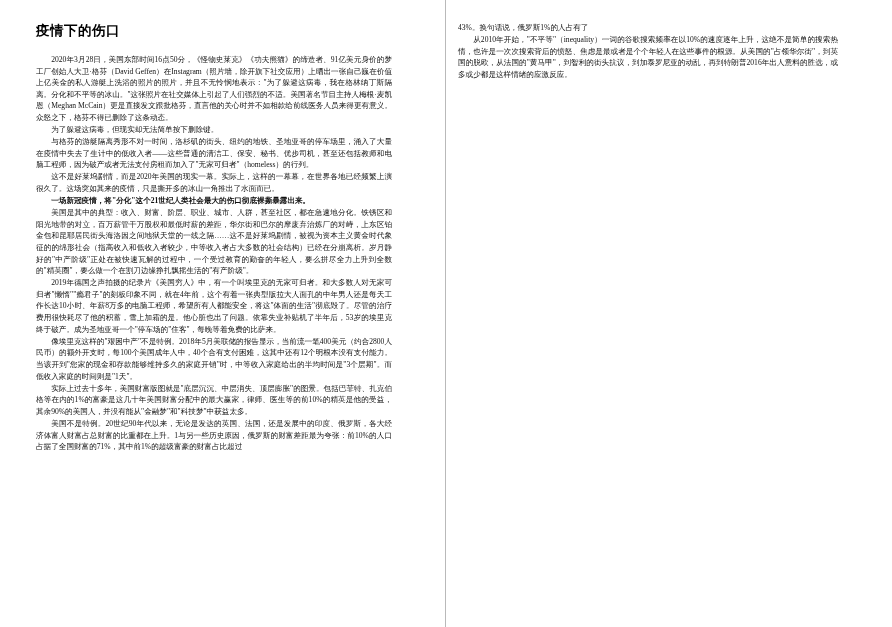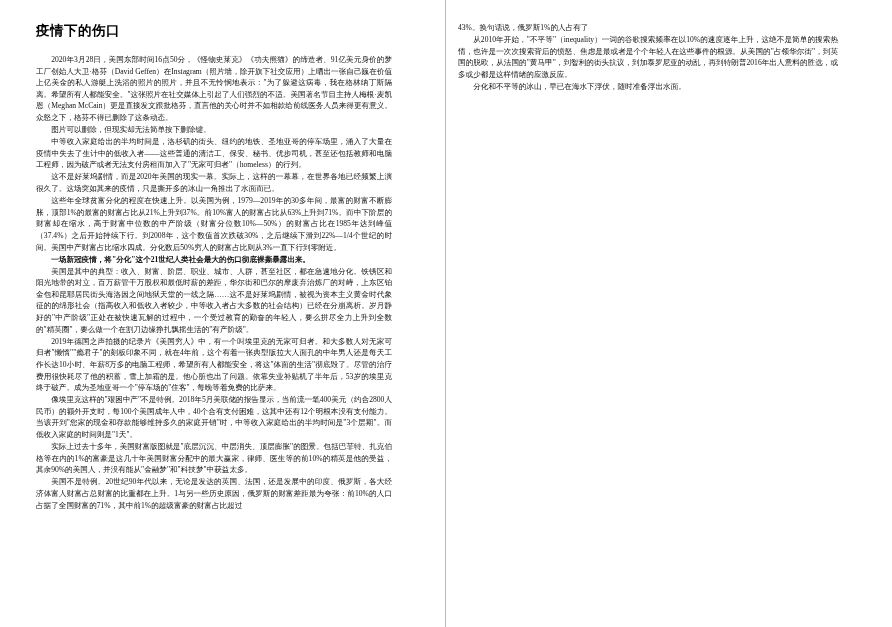--- a/index.html
+++ b/index.html
@@ -68,34 +68,32 @@
   }
 </style>
 </head>
 <body>
 
 <div class="page">
 
   <div class="col col-left">
     <h1 class="title">疫情下的伤口</h1>
 
-    <p class="para">2020年3月28日，美国东部时间16点50分，《怪物史莱克》《功夫熊猫》的缔造者、91亿美元身价的梦工厂创始人大卫·格芬（David Geffen）在Instagram（照片墙，除开旗下社交应用）上晒出一张自己巍在价值上亿美金的私人游艇上洗浴的照片的照片，并且不无怜悯地表示："为了躲避这病毒，我在格林纳丁斯隔离。希望所有人都能安全。"这张照片在社交媒体上引起了人们强烈的不适。美国著名节目主持人梅根·麦凯恩（Meghan McCain）更是直接发文跟批格芬，直言他的关心时并不如相款给前线医务人员来得更有意义。众怒之下，格芬不得已删除了这条动态。</p>
-    <p class="para">图片可以删除，但现实却无法简单按下删除键。</p>
-    <p class="para">中等收入家庭给出的半均时间是，洛杉矶的街头、纽约的地铁、圣地亚哥的停车场里，涌入了大量在疫情中失去了生计中的低收入者——这些普通的清洁工、保安、秘书、优步司机，甚至还包括教师和电脑工程师，因为破产或者无法支付房租而加入了"无家可归者"（homeless）的行列。</p>
+    <p class="para">2020年3月28日，美国东部时间16点50分，《怪物史莱克》《功夫熊猫》的缔造者、91亿美元身价的梦工厂创始人大卫·格芬（David Geffen）在Instagram（照片墙，除开旗下社交应用）上晒出一张自己巍在价值上亿美金的私人游艇上洗浴的照片的照片，并且不无怜悯地表示："为了躲避这病毒，我在格林纳丁斯隔离。分化和不平等的冰山。"这张照片在社交媒体上引起了人们强烈的不适。美国著名节目主持人梅根·麦凯恩（Meghan McCain）更是直接发文跟批格芬，直言他的关心时并不如相款给前线医务人员来得更有意义。众怒之下，格芬不得已删除了这条动态。</p>
+    <p class="para">为了躲避这病毒，但现实却无法简单按下删除键。</p>
+    <p class="para">与格芬的游艇隔离秀形不对一时间，洛杉矶的街头、纽约的地铁、圣地亚哥的停车场里，涌入了大量在疫情中失去了生计中的低收入者——这些普通的清洁工、保安、秘书、优步司机，甚至还包括教师和电脑工程师，因为破产或者无法支付房租而加入了"无家可归者"（homeless）的行列。</p>
     <p class="para">这不是好莱坞剧情，而是2020年美国的现实一幕。实际上，这样的一幕幕，在世界各地已经频繁上演很久了。这场突如其来的疫情，只是撕开多的冰山一角推出了水面而已。</p>
-    <p class="para">这些年全球贫富分化的程度在快速上升。以美国为例，1979—2019年的30多年间，最富的财富不断膨胀，顶部1%的最富的财富占比从21%上升到37%。前10%富人的财富占比从63%上升到71%。而中下阶层的财富却在缩水，高于财富中位数的中产阶级（财富分位数10%—50%）的财富占比在1985年达到峰值（37.4%）之后开始持续下行。到2008年，这个数值首次跌破30%，之后继续下滑到22%—1/4个世纪的时间。美国中产财富占比缩水四成。分化数后50%穷人的财富占比则从3%一直下行到零附近。</p>
     <p class="para bold">一场新冠疫情，将"分化"这个21世纪人类社会最大的伤口彻底裸撕暴露出来。</p>
     <p class="para">美国是其中的典型：收入、财富、阶层、职业、城市、人群，甚至社区，都在急速地分化。铁锈区和阳光地带的对立，百万薪管干万股权和最低时薪的差距，华尔街和巴尔的摩废弃治炼厂的对峙，上东区铂金包和昆耶居民街头海洛因之间地狱天堂的一线之隔……这不是好莱坞剧情，被视为资本主义黄金时代象征的的绵形社会（指高收入和低收入者较少，中等收入者占大多数的社会结构）已经在分崩离析。岁月静好的"中产阶级"正处在被快速瓦解的过程中，一个受过教育的勤奋的年轻人，要么拼尽全力上升到全数的"精英圈"，要么做一个在割刀边缘挣扎飘摇生活的"有产阶级"。</p>
     <p class="para">2019年德国之声拍摄的纪录片《美国穷人》中，有一个叫埃里克的无家可归者。和大多数人对无家可归者"懒惰""瘾君子"的刻板印象不同，就在4年前，这个有着一张典型版拉大人面孔的中年男人还是每天工作长达10小时、年薪8万多的电脑工程师，希望所有人都能安全，将这"体面的生活"彻底毁了。尽管的治疗费用很快耗尽了他的积蓄，雪上加霜的是。他心脏也出了问题。依靠失业补贴机了半年后，53岁的埃里克终于破产。成为圣地亚哥一个"停车场的"住客"，每晚等着免费的比萨来。</p>
     <p class="para">像埃里克这样的"艰困中产"不是特例。2018年5月美联储的报告显示，当前流一笔400美元（约合2800人民币）的额外开支时，每100个美国成年人中，40个合有支付困难，这其中还有12个明根本没有支付能力。当该开到"您家的现金和存款能够维持多久的家庭开销"时，中等收入家庭给出的半均时间是"3个层期"。而低收入家庭的时间则是"1天"。</p>
     <p class="para">实际上过去十多年，美国财富版图就是"底层沉沉、中层消失、顶层膨胀"的图景。包括巴菲特、扎克伯格等在内的1%的富豪是这几十年美国财富分配中的最大赢家，律师、医生等的前10%的精英是他的受益，其余90%的美国人，并没有能从"金融梦"和"科技梦"中获益太多。</p>
     <p class="para">美国不是特例。20世纪90年代以来，无论是发达的英国、法国，还是发展中的印度、俄罗斯，各大经济体富人财富占总财富的比重都在上升。1与另一些历史原因，俄罗斯的财富差距最为夸张：前10%的人口占据了全国财富的71%，其中前1%的超级富豪的财富占比超过</p>
   </div>
 
   <div class="gutter"></div>
 
   <div class="col col-right">
     <p class="para noindent">43%。换句话说，俄罗斯1%的人占有了</p>
     <p class="para">从2010年开始，"不平等"（inequality）一词的谷歌搜索频率在以10%的速度逐年上升，这绝不是简单的搜索热情，也许是一次次搜索背后的愤怒、焦虑是最或者是个个年轻人在这些事件的根源。从美国的"占领华尔街"，到英国的脱欧，从法国的"黄马甲"，到智利的街头抗议，到加泰罗尼亚的动乱，再到特朗普2016年出人意料的胜选，或多或少都是这样情绪的应激反应。</p>
-    <p class="para">分化和不平等的冰山，早已在海水下浮伏，随时准备浮出水面。</p>
   </div>
 
 </div>
 
 </body></html>

